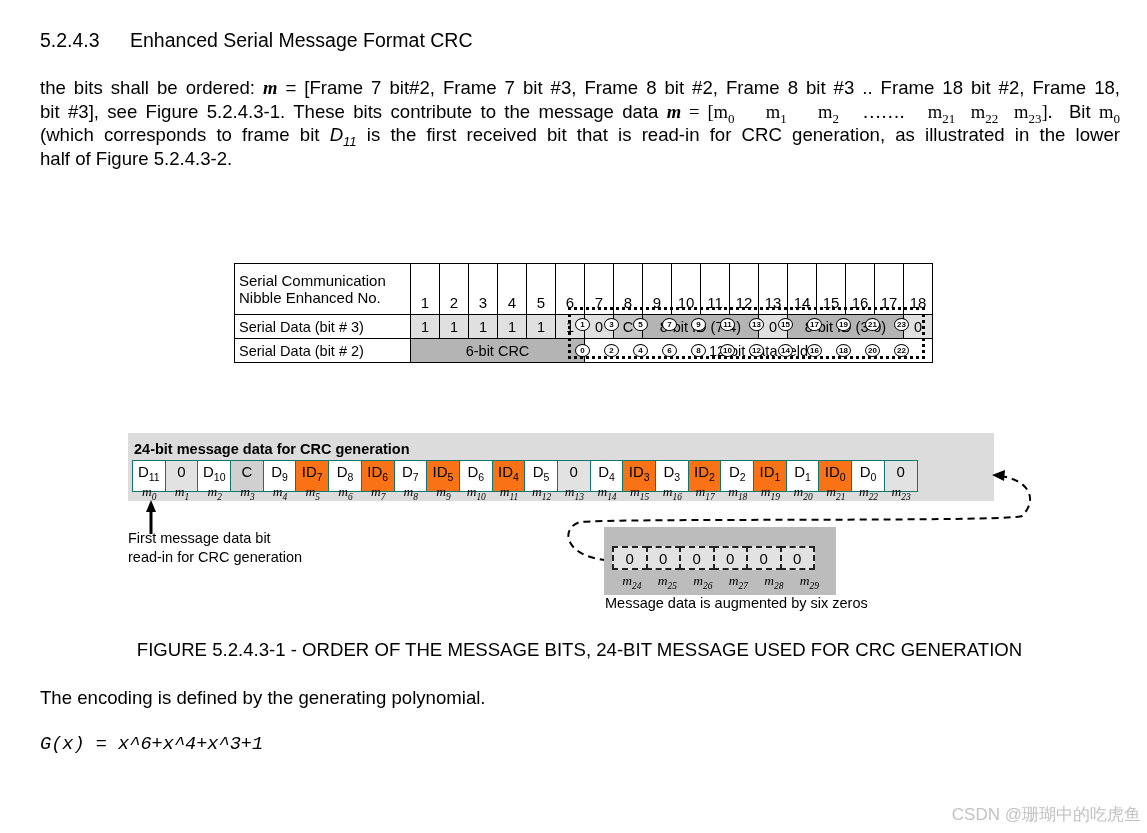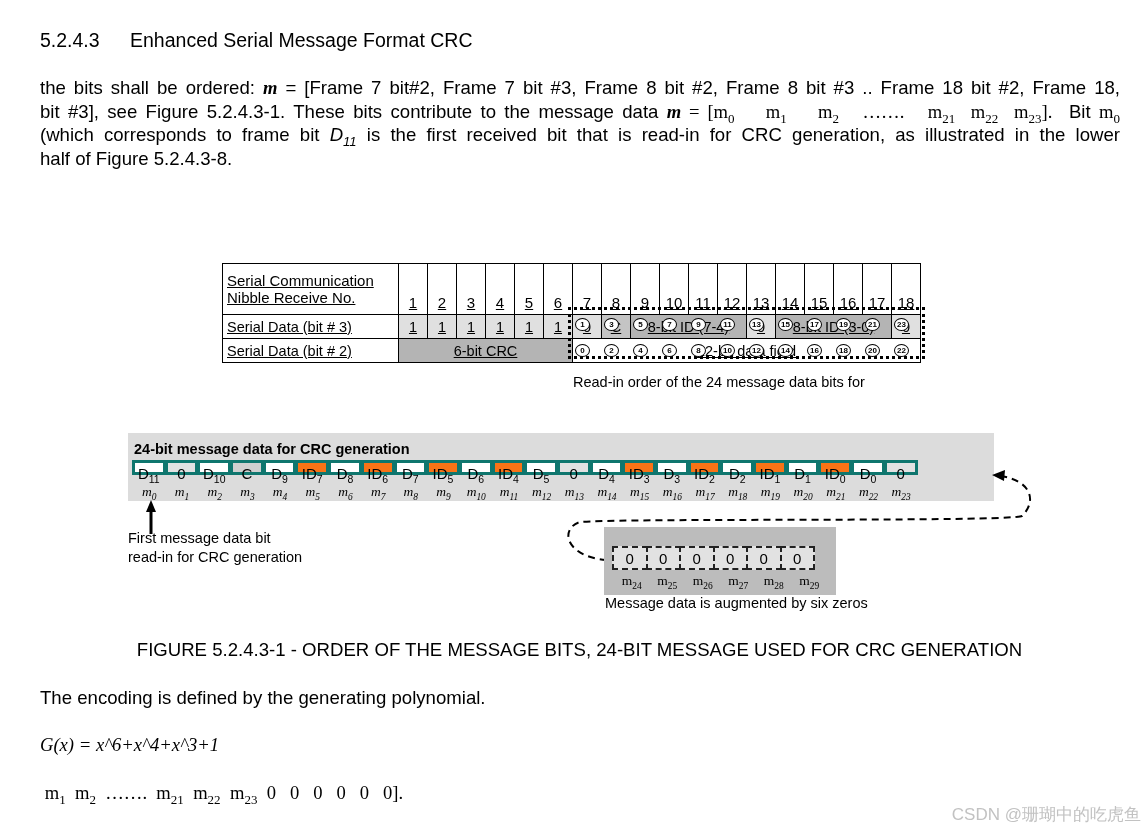--- a/index.html
+++ b/index.html
@@ -10,84 +10,84 @@
   .heading .num { display:inline-block; width:90px; }
   .para { left:40px; top:76px; width:1080px; font-size:18.6px; line-height:23.5px; text-align:justify; }
   .para .line { display:block; white-space:nowrap; text-align-last:justify; text-align:justify; }
   .para .line.last { text-align-last:left; }
   .serif { font-family:"Liberation Serif", serif; }
   .bi { font-family:"Liberation Serif", serif; font-weight:bold; font-style:italic; }
   .it { font-style:italic; }
   sub { font-size:70%; line-height:0; }
 
   
-  .tbl { left:222px; top:263px; border-collapse:collapse; font-size:14.5px;text-decoration:underline; }
+  .tbl { left:234px; top:263px; border-collapse:collapse; font-size:14.5px; }
   .tbl td { border:1px solid #000; padding:0; text-align:center; height:23px; }
   .tbl td.lbl { text-align:left; padding-left:4px; width:171px; }
   .tbl td.col { width:28px; }
   .tbl tr.hdr td { height:45px; vertical-align:bottom; padding-bottom:3px; font-size:15px; }
   .tbl td.g1 { background:#e0e0e0; }
   .tbl td.g2 { background:#c4c4c4; }
   .tbl td.g3 { background:#b4b4b4; }
   .tbl td.w { background:#fff; }
   .dashbox { left:568px; top:307px; width:357px; height:52px; border:3px dotted #000; box-sizing:border-box; }
   .circ { position:absolute; width:13px; height:11px; border:1px solid #000; border-radius:50%; background:#fff;
           font-size:8px; font-weight:bold; line-height:11px; text-align:center; }
   .readin { left:573px; top:373px; font-size:14.5px; line-height:19px; }
 
   
   .panel { left:128px; top:433px; width:866px; height:68px; background:#dcdcdc; }
   .panel-title { left:134px; top:441px; font-size:14.5px; font-weight:bold; }
   .msgrow { left:133px; top:460px; display:flex; }
-  .cell { width:33.7px; height:15px; border:3px solid #0f766e; margin-left:-1px; box-sizing:border-box;
+  .cell { width:33.7px; height:32px; border:1px solid #0f766e; margin-left:-1px; box-sizing:border-box;
           text-align:center; font-size:15px; line-height:21px; background:#fff; }
   .cell.g { background:#f97316; }
   .cell.l { background:#e2e2e2; }
   .cell.c { background:#d0d0d0; }
   .mlabels { left:133px; top:484px; display:flex;justify-content:space-between; }
   .ml { width:32.7px; text-align:center; font-family:"Liberation Serif", serif; font-style:italic; font-size:13.5px; }
   .arrow-up { left:146px; top:500px; }
   .firstbit { left:128px; top:529px; font-size:14.5px; line-height:19px; }
 
   
   .zpanel { left:604px; top:527px; width:232px; height:68px; background:#bcbcbc; }
   .zrow { left:614px; top:546px; display:flex; }
   .zcell { width:35.5px; height:24px; border:2px dashed #222; margin-left:-2px; box-sizing:border-box; background:#e2e2e2;
            text-align:center; font-size:15px; line-height:21px; }
   .zlabels { left:614px; top:573px; display:flex; }
-  .zl { width:35.5px; text-align:center; font-family:"Liberation Serif", serif; font-size:13.5px; }
+  .zl { width:35.5px; text-align:center; font-family:"Liberation Serif", serif; font-style:italic; font-size:13.5px; }
   .zcap { left:605px; top:595px; font-size:14.5px; }
 
   .caption { left:0; width:1147px; top:639px; text-align:center; font-size:18.6px; padding-left:12px; box-sizing:border-box; }
   .enc { left:40px; top:687px; font-size:18.6px; }
-  .gx { left:40px; top:734px; font-size:18.6px; font-family:Liberation Serif, serif; font-style:italic; }
+  .gx { left:40px; top:734px; font-size:18.6px; font-family:Liberation Mono, monospace; font-style:italic; }
   .seed { left:40px; top:781px; width:1080px; font-size:18.6px; line-height:23.5px; }
   .seed .line { display:block; white-space:nowrap; }
   .watermark { right:6px; top:803px; font-size:17px; color:#c2c2c2; }
 </style>
 </head>
 <body>
 
 <div class="abs heading">
   <span class="num">5.2.4.3</span><span>Enhanced Serial Message Format CRC</span>
 </div>
 
 <div class="abs para">
   <span class="line"><span>the bits shall be ordered: </span><span class="bi">m</span><span> = [Frame 7 bit#2, Frame 7 bit #3, Frame 8 bit #2, Frame 8 bit #3 .. Frame 18 bit #2, Frame 18,</span></span>
   <span class="line"><span>bit #3], see Figure 5.2.4.3-1. These bits contribute to the message data </span><span class="bi">m</span><span class="serif"> = [m<sub>0</sub>&nbsp;&nbsp;&nbsp; m<sub>1</sub>&nbsp;&nbsp;&nbsp; m<sub>2</sub>&nbsp;&nbsp; ……. &nbsp;&nbsp;m<sub>21</sub>&nbsp; m<sub>22</sub>&nbsp; m<sub>23</sub>].</span>&nbsp; Bit <span class="serif">m<sub>0</sub></span></span>
   <span class="line"><span>(which corresponds to frame bit </span><span class="it">D</span><sub class="it">11</sub><span> is the first received bit that is read-in for CRC generation, as illustrated in the lower</span></span>
-  <span class="line last">half of Figure 5.2.4.3-8.</span>
+  <span class="line last">half of Figure 5.2.4.3-2.</span>
 </div>
 
 <table class="abs tbl">
   <tbody>
       <tr class="hdr">
     <td class="lbl" style="vertical-align:middle;padding-top:2px;">
       <div>Serial Communication</div>
-          <div>Nibble Receive No.</div>
+          <div>Nibble Enhanced No.</div>
     </td>
     <td class="col">1</td>
     <td class="col">2</td>
     <td class="col">3</td>
     <td class="col">4</td>
     <td class="col">5</td>
     <td class="col">6</td>
     <td class="col">7</td>
     <td class="col">8</td>
     <td class="col">9</td>
@@ -149,21 +149,20 @@
   <span class="circ" style="left:147px">10</span>
   <span class="circ" style="left:176px">12</span>
   <span class="circ" style="left:205px">14</span>
   <span class="circ" style="left:234px">16</span>
   <span class="circ" style="left:263px">18</span>
   <span class="circ" style="left:292px">20</span>
   <span class="circ" style="left:321px">22</span>
 </div>
 
 <div class="abs readin">
-  <div>Read-in order of the 24 message data bits for</div>
 </div>
 
 <div class="abs panel"></div>
 <div class="abs panel-title">24-bit message data for CRC generation</div>
 <div class="abs msgrow" id="msgrow">
     <div class="cell w">D<sub>11</sub></div>
     <div class="cell l">0</div>
     <div class="cell w">D<sub>10</sub></div>
     <div class="cell c">C</div>
     <div class="cell w">D<sub>9</sub></div>
@@ -246,16 +245,15 @@
     <div class="zl">m<sub>29</sub></div>
   </div>
 <div class="abs zcap">Message data is augmented by six zeros</div>
 
 <div class="abs caption">FIGURE 5.2.4.3-1 - ORDER OF THE MESSAGE BITS, 24-BIT MESSAGE USED FOR CRC GENERATION</div>
 
 <div class="abs enc">The encoding is defined by the generating polynomial.</div>
 <div class="abs gx">G(x) = x^6+x^4+x^3+1</div>
 
 <div class="abs seed">
-  <span class="line serif">&nbsp;m<sub>1</sub>&nbsp;&nbsp;m<sub>2</sub>&nbsp; ……. &nbsp;m<sub>21</sub>&nbsp; m<sub>22</sub>&nbsp; m<sub>23</sub>&nbsp; 0 &nbsp; 0 &nbsp; 0 &nbsp; 0 &nbsp; 0 &nbsp; 0].</span>
 </div>
 
 <div class="abs watermark">CSDN @珊瑚中的吃虎鱼</div>
 
 </body></html>

